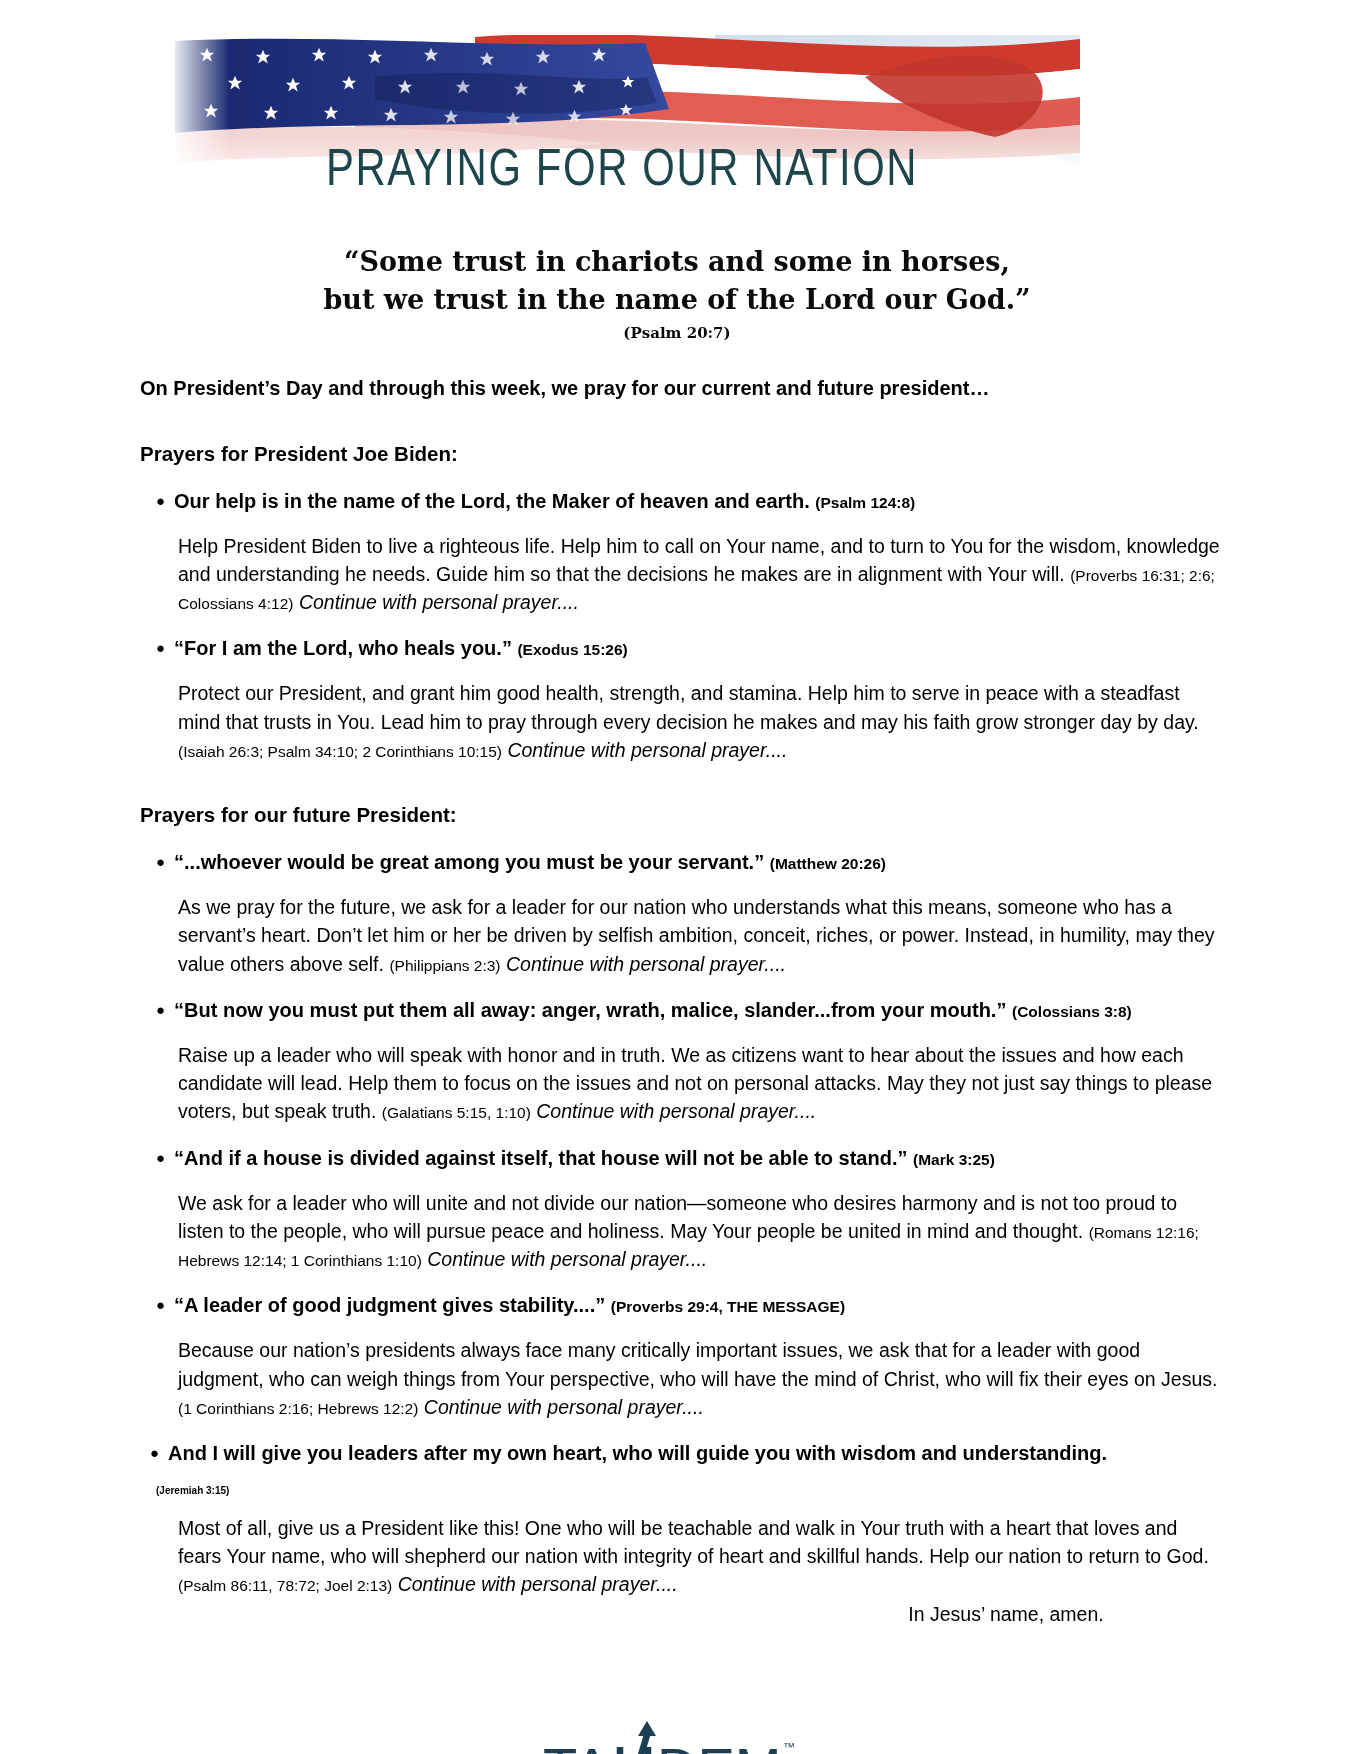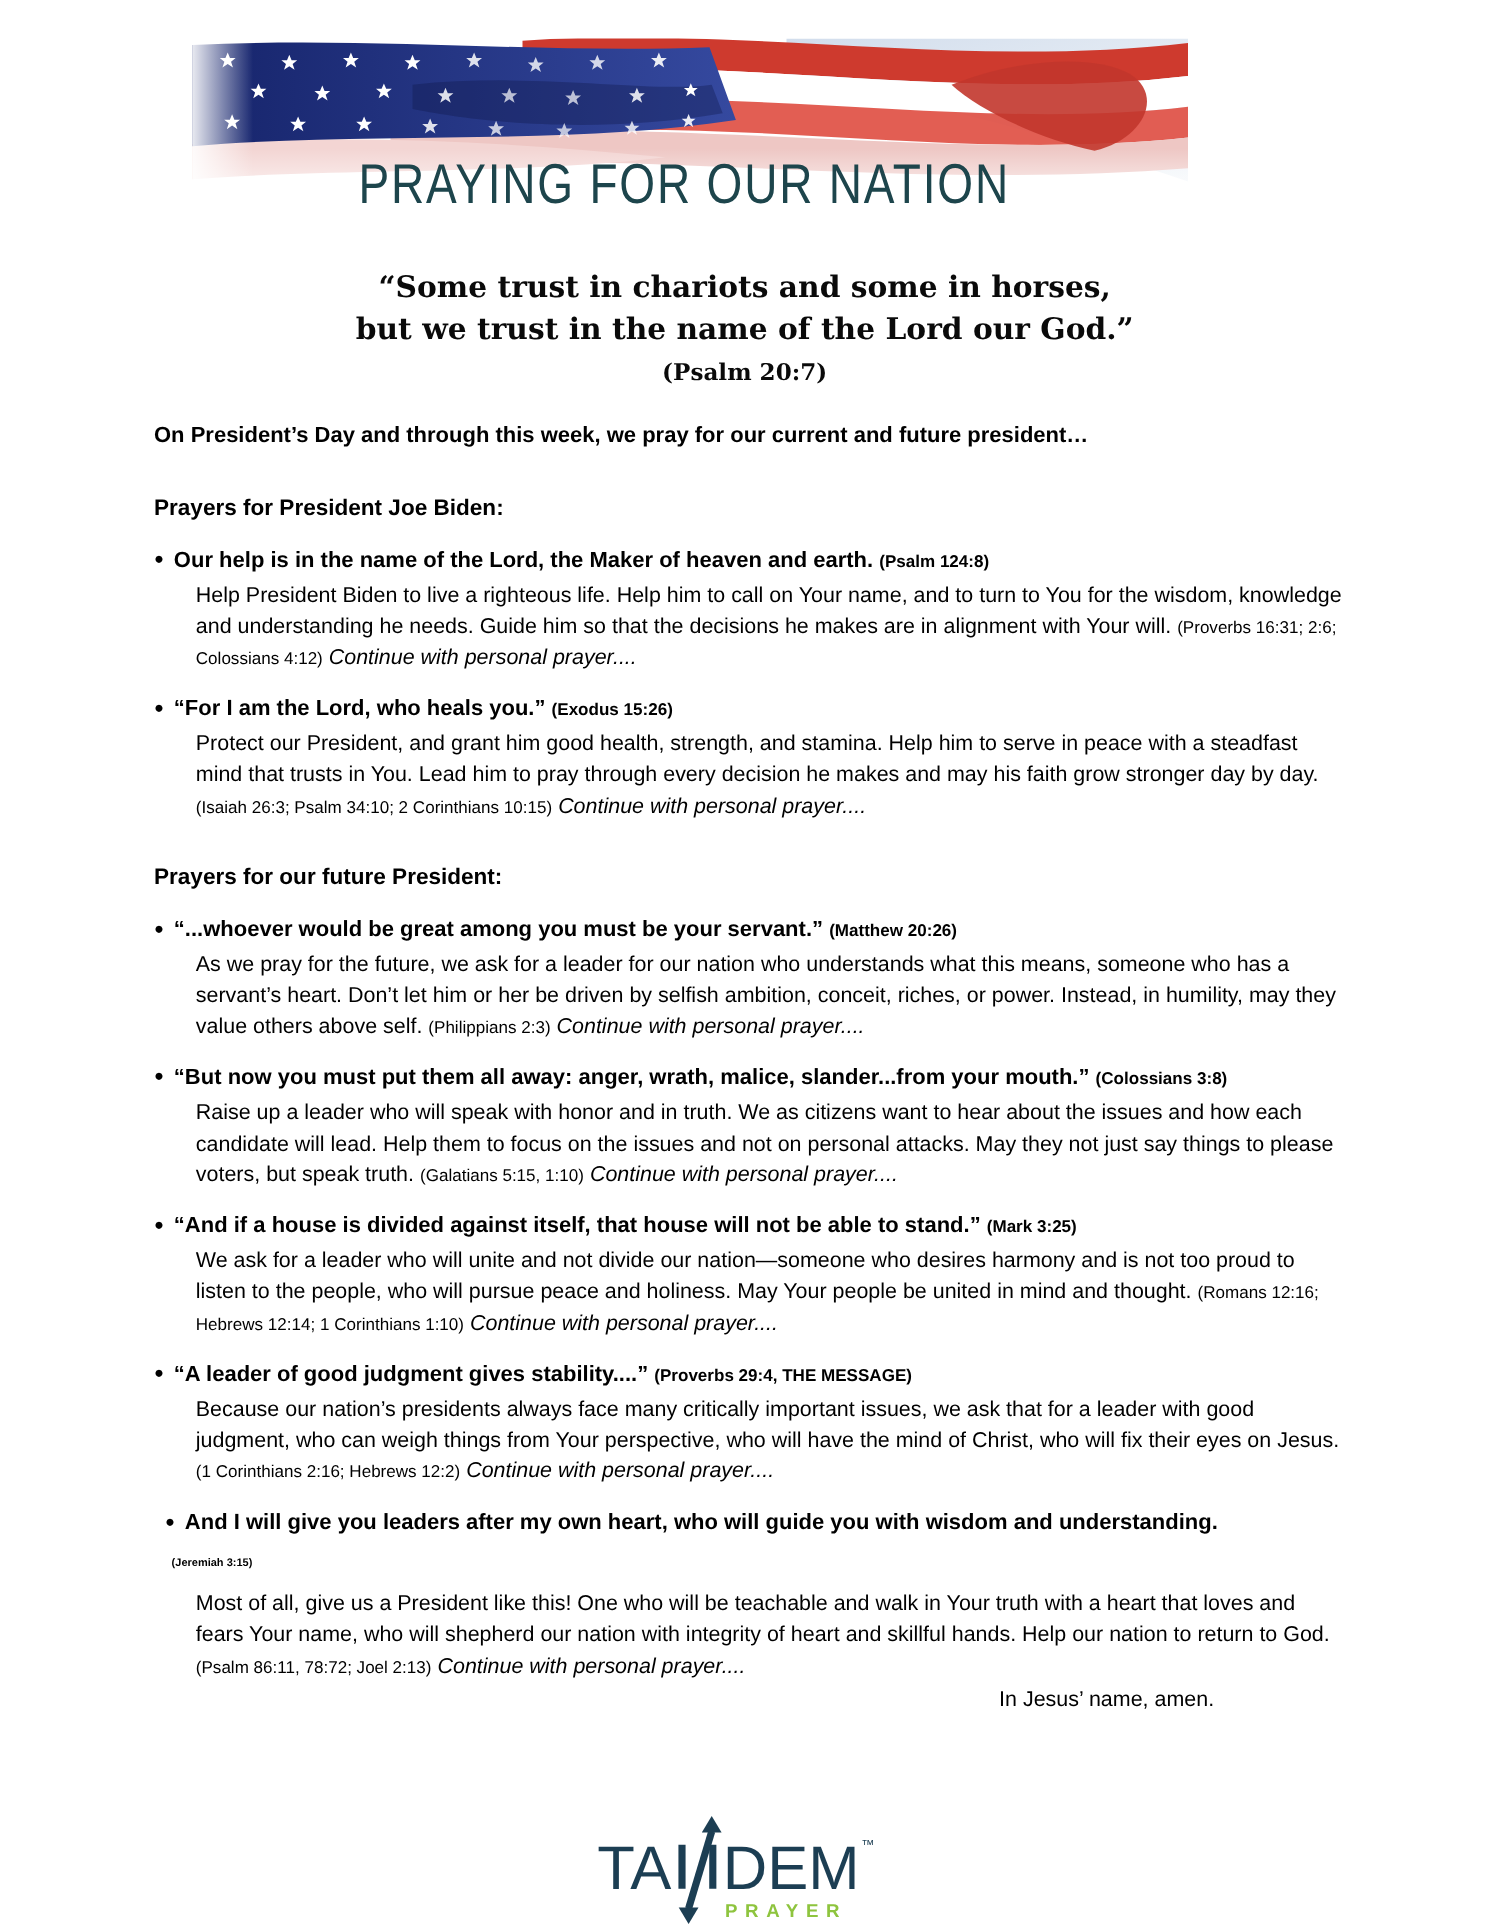--- a/index.html
+++ b/index.html
@@ -14,28 +14,28 @@
   .banner svg.flag{position:absolute;left:0;top:0;width:905px;height:158px;}
   .banner-title{position:absolute;left:0;right:11px;bottom:0;text-align:center;white-space:nowrap;}
   .banner-title span{
     display:inline-block;transform:scaleX(.82);transform-origin:center bottom;
     font-size:51px;line-height:1;letter-spacing:2px;color:#1d454c;font-weight:400;
   }
 
   
   .quote{margin-top:50px;text-align:center;font-family:"DejaVu Serif",serif;
          font-weight:700;font-size:27px;line-height:1.42;color:#0a0a0a;}
-  .quote-ref{font-size:21px;margin-top:3px;font-weight:700;}
+  .quote-ref{font-size:15px;margin-top:3px;font-weight:700;}
 
   
   .content{margin:30px 130px 0 140px;font-size:19.5px;line-height:1.45;}
   .intro{font-weight:700;font-size:20px;margin:0;}
   .sec-heading{font-weight:700;font-size:20.5px;margin:36px 0 0 0;}
   .item{margin-top:18px;}
-  .head{font-weight:700;font-size:20px;margin:0;}
+  .head{font-weight:700;font-size:20px;margin:16px;}
   .bullet{font-size:15px;margin-right:9px;vertical-align:2px;}
   .ref{font-size:15.5px;font-weight:inherit;}
   .body{margin:3px 0 0 38px;font-size:19.5px;}
   .body .ref{font-weight:400;}
   .closing{font-style:italic;}
   .ref-line{font-weight:700;font-size:10px;margin:16px;line-height:1.35;}
   .item-last .head{margin-left:10px;}
   .amen{margin:2px 0 0 648px;text-align:center;}
 
   

